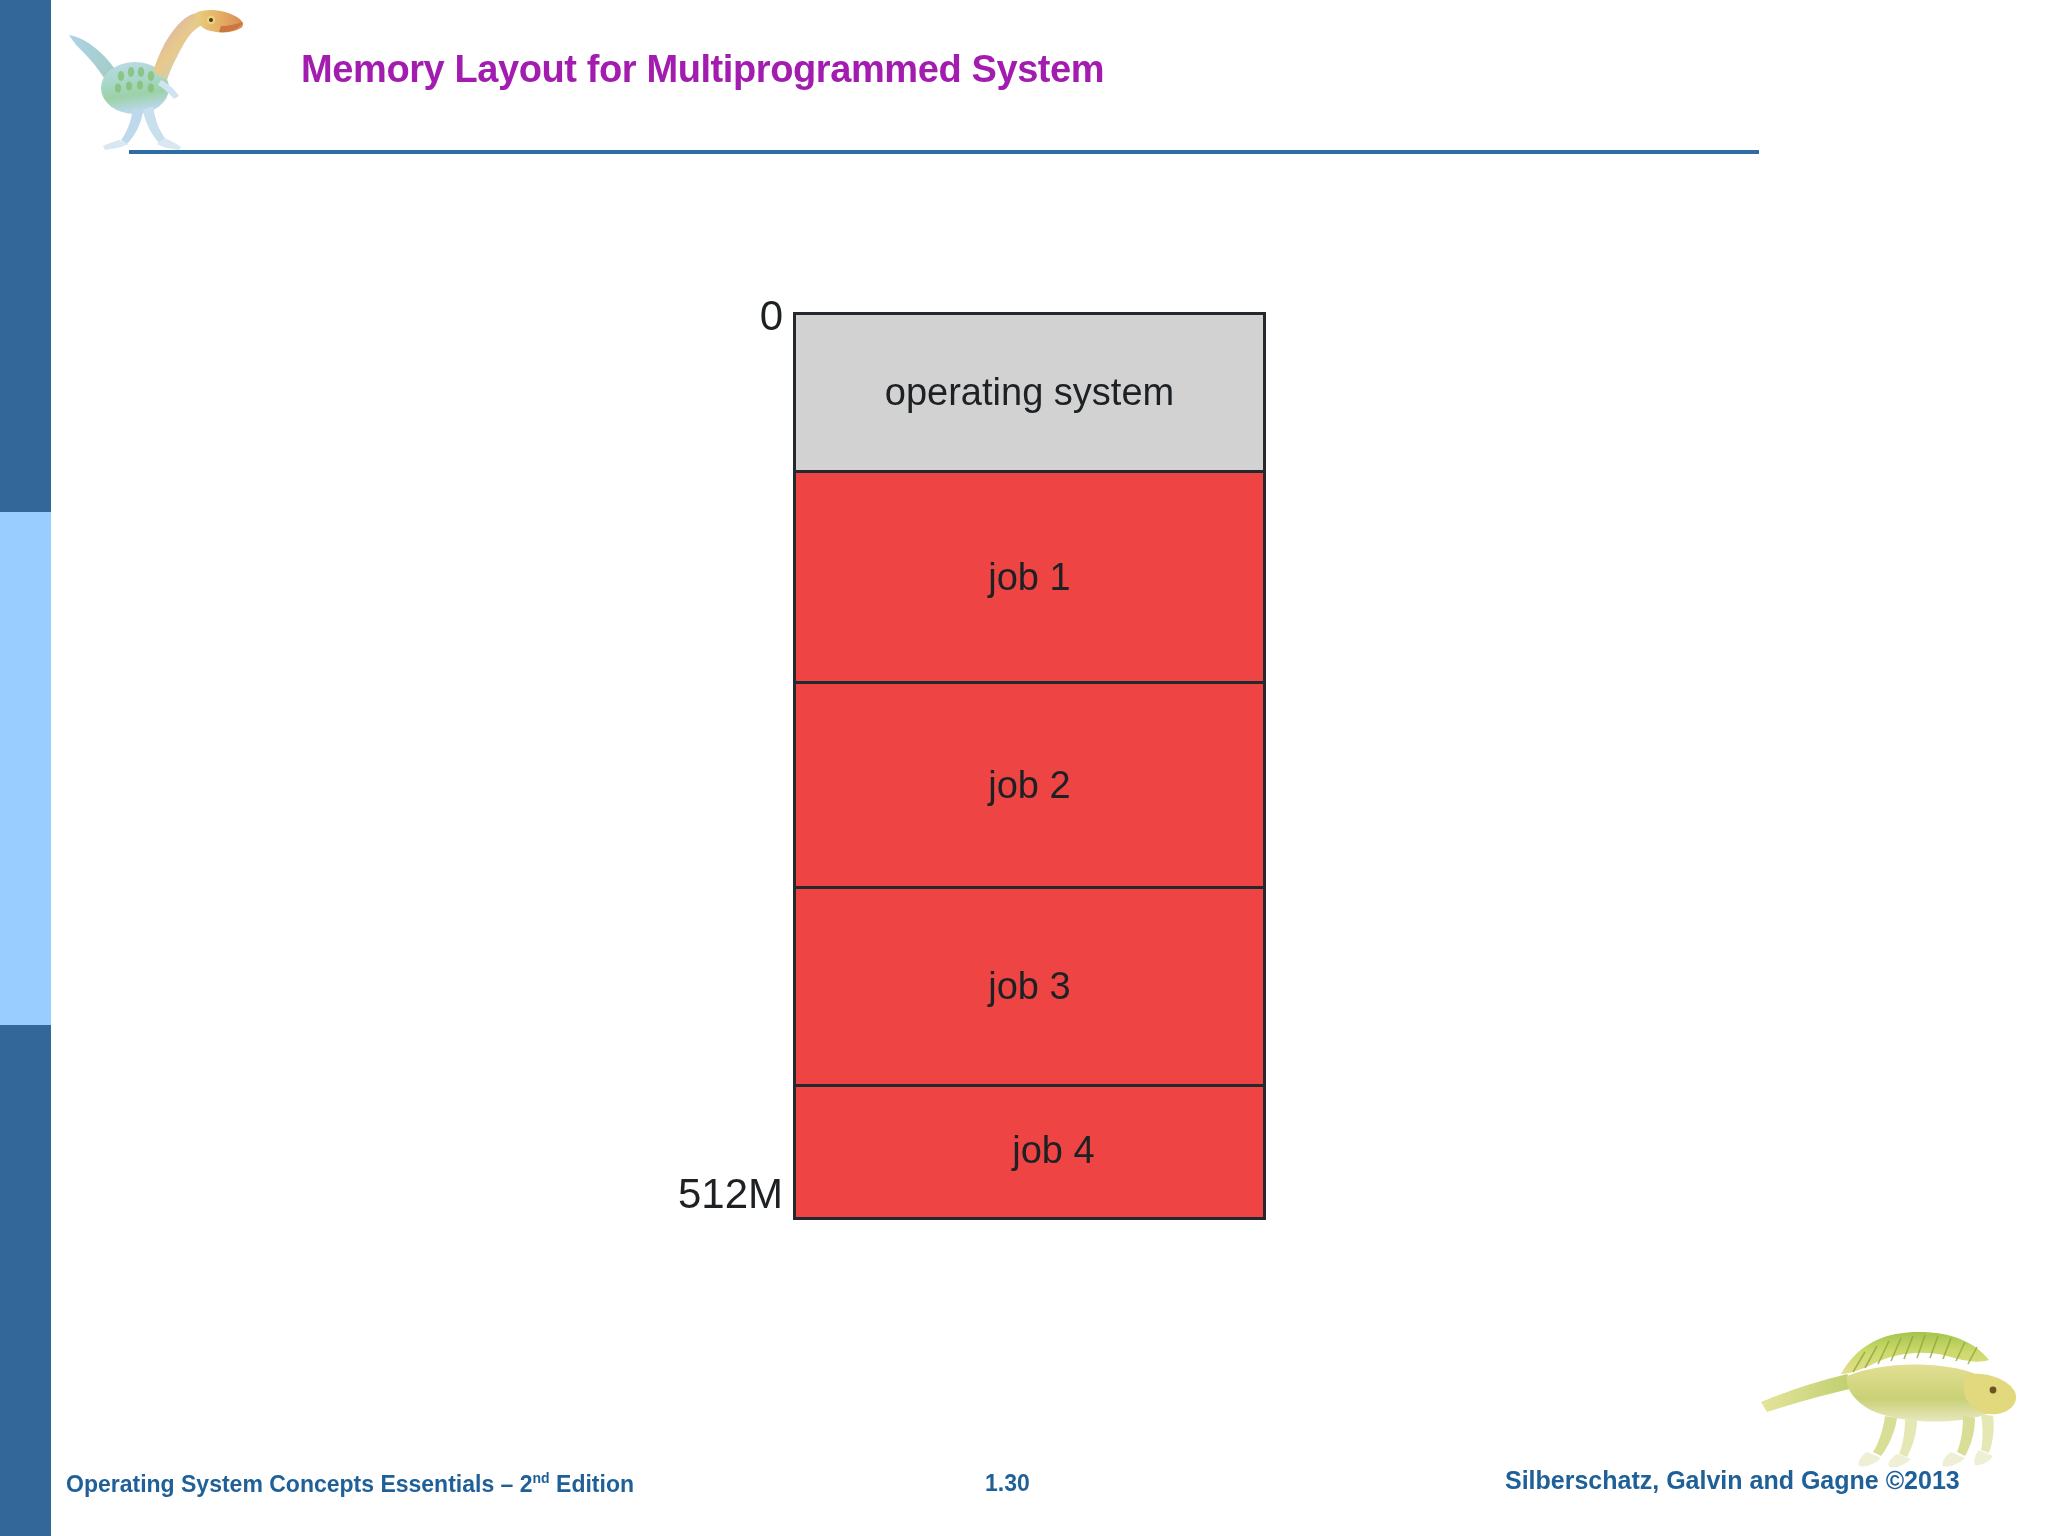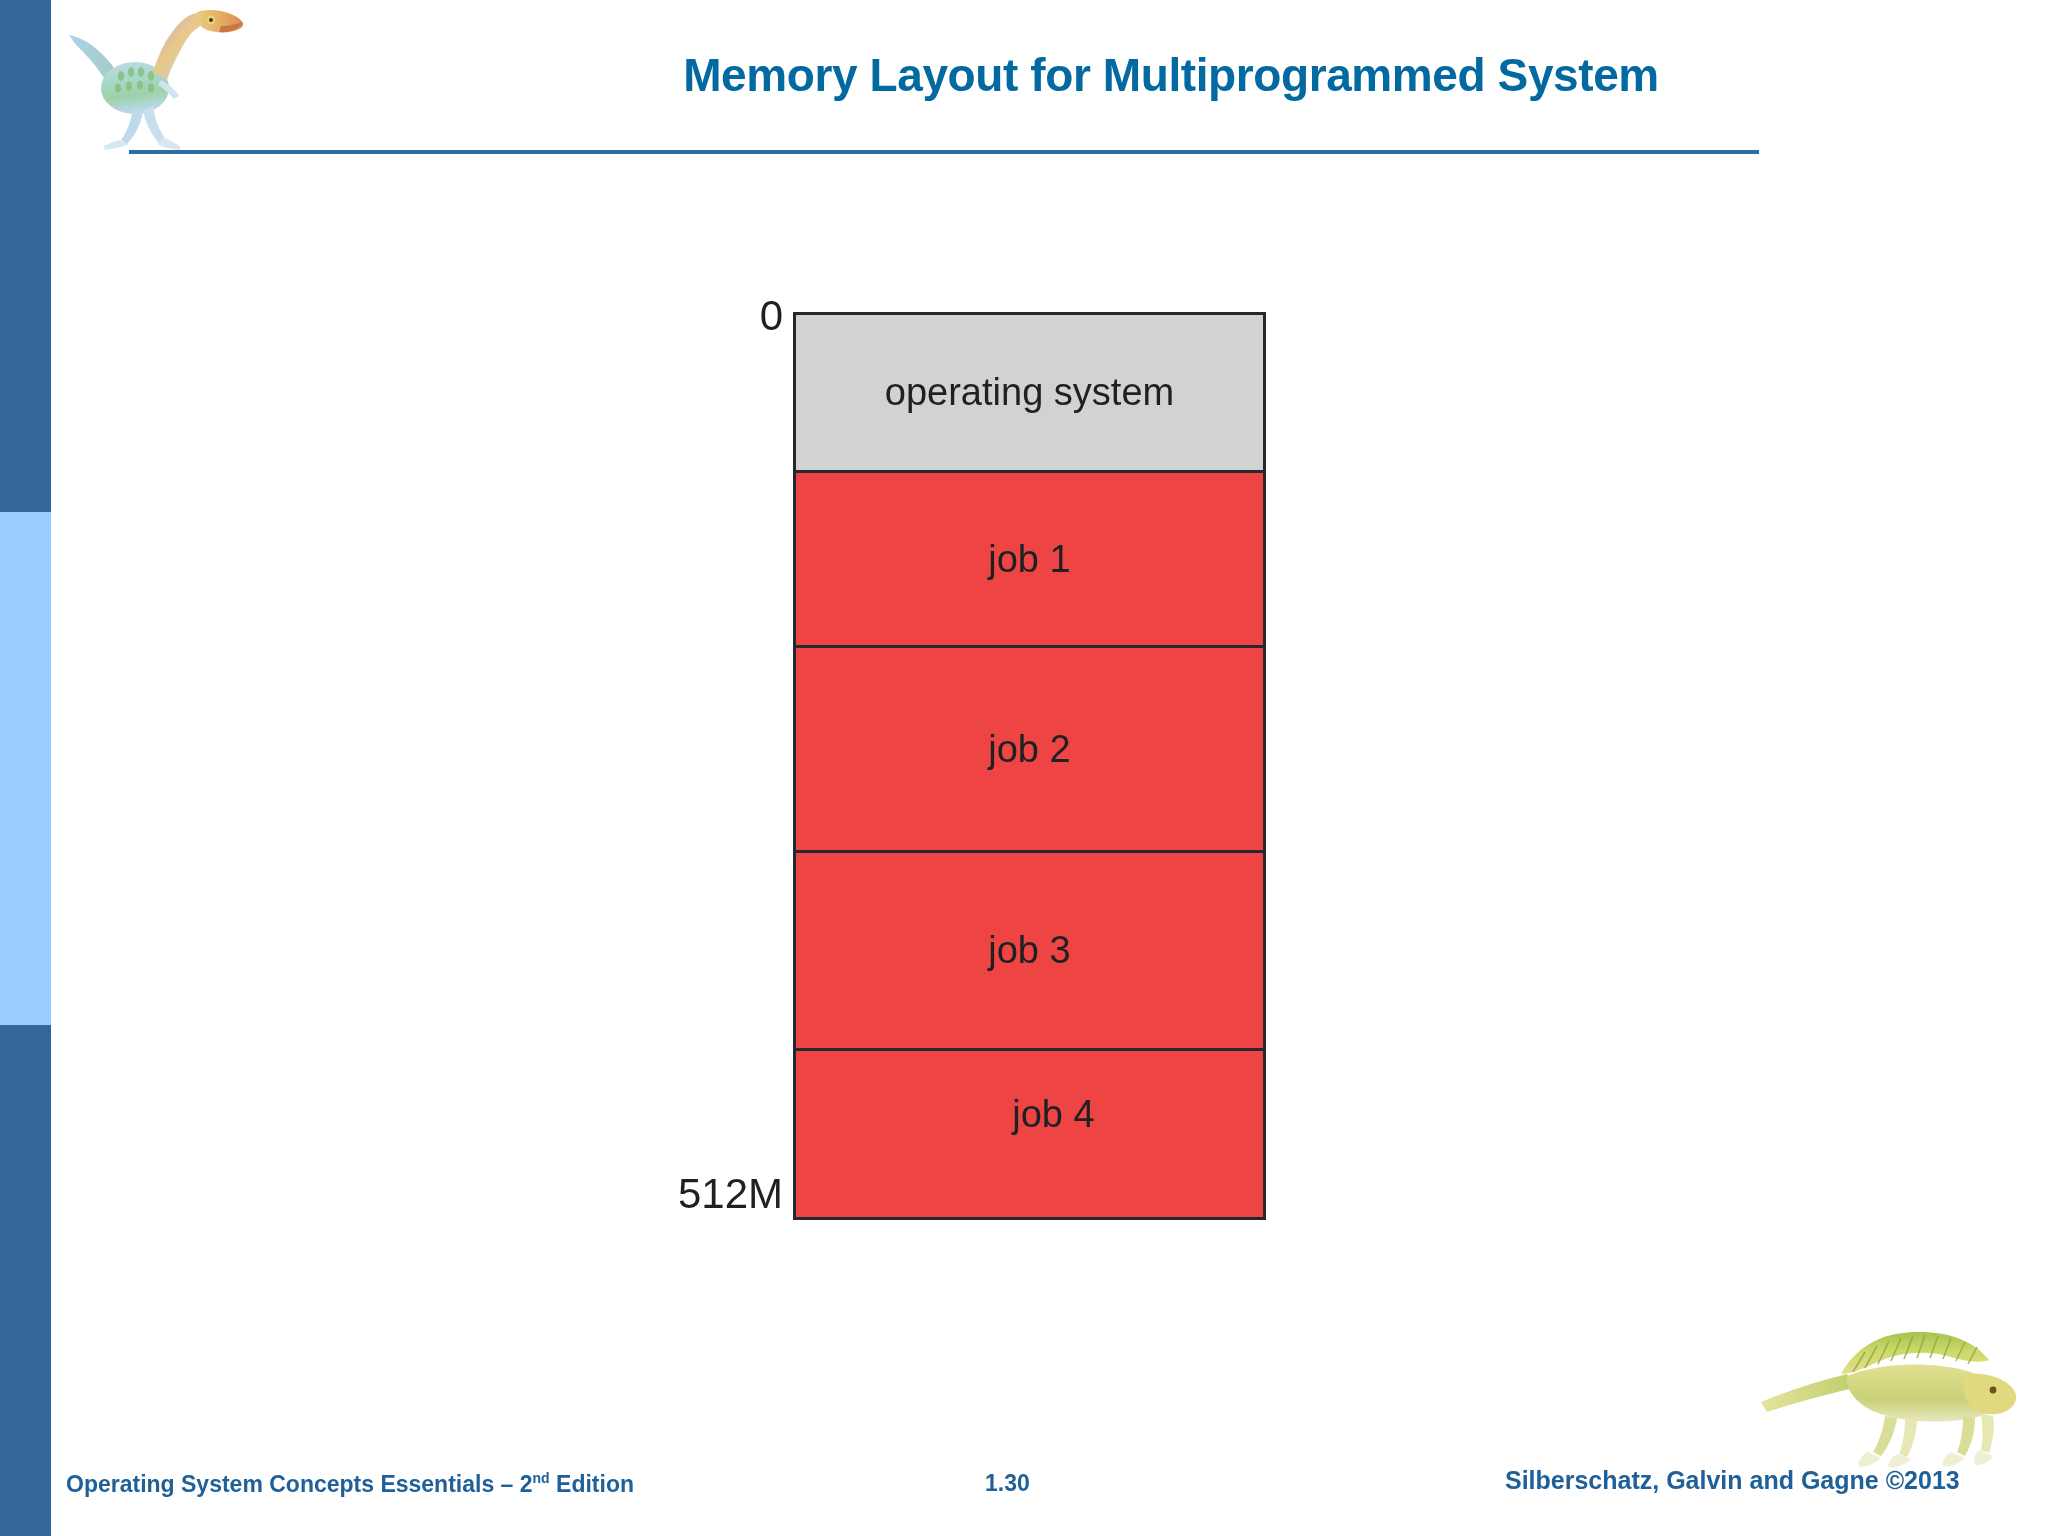--- a/index.html
+++ b/index.html
@@ -30,24 +30,24 @@
   #header {
     position: absolute;
     left: 51px; top: 0;
     width: 1997px; height: 210px;
   }
   #title {
     position: absolute;
     left: 250px;
     top: 48px;
     width: 1740px;
-    text-align: center;
-    font-size: 46px;
+    text-align: left;
+    font-size: 38px;
     font-weight: bold;
-    color: #0369a1;
+    color: #a21caf;
     letter-spacing: -0.4px;
     white-space: nowrap;
   }
   #title-rule {
     position: absolute;
     left: 78px;
     top: 150px;
     width: 1630px;
     height: 4px;
     background: #2E6DA4;
@@ -89,21 +89,21 @@
     justify-content: center;
     font-size: 38px;
     color: #1d2124;
     font-family: "Liberation Sans", sans-serif;
   }
   #band-os {
     height: 158px;
     background: #D2D2D2;
     border-bottom: 3px solid #23292e;
   }
-  #band-job1 { height: 175px; border-bottom: 3px solid #23292e; text-align: right; }
+  #band-job1 { height: 211px; border-bottom: 3px solid #23292e; text-align: right; }
   #band-job2 { height: 205px; border-bottom: 3px solid #23292e; }
   #band-job3 { height: 198px; border-bottom: 3px solid #23292e; }
   #band-job4 { height: 127px; padding-left: 48px; }
 
   .addr-label {
     position: absolute;
     font-size: 42px;
     color: #1d2124;
     font-family: "Liberation Sans", sans-serif;
     text-align: right;

